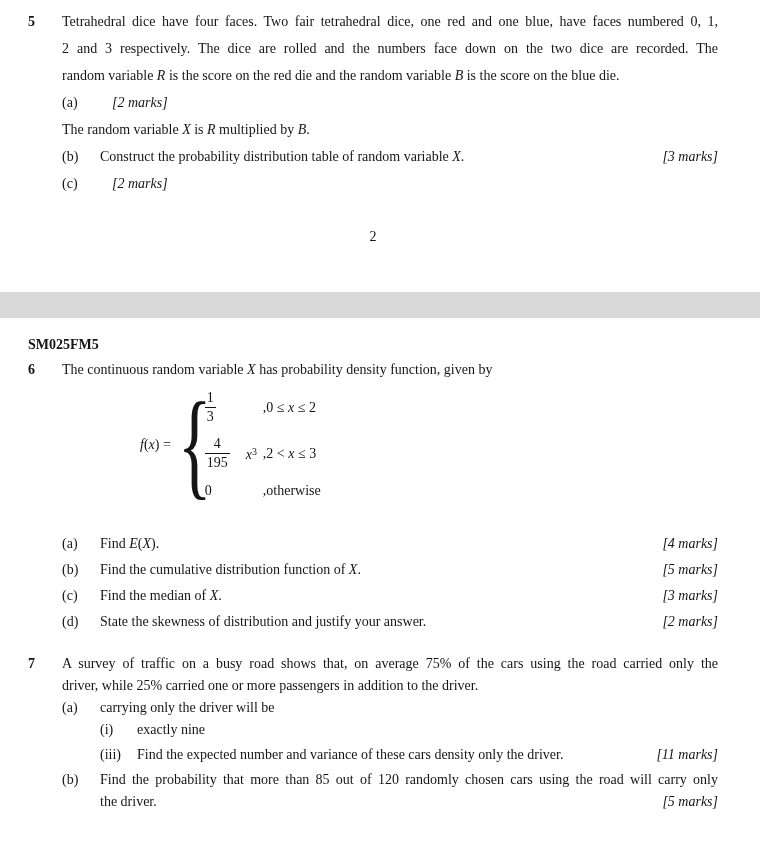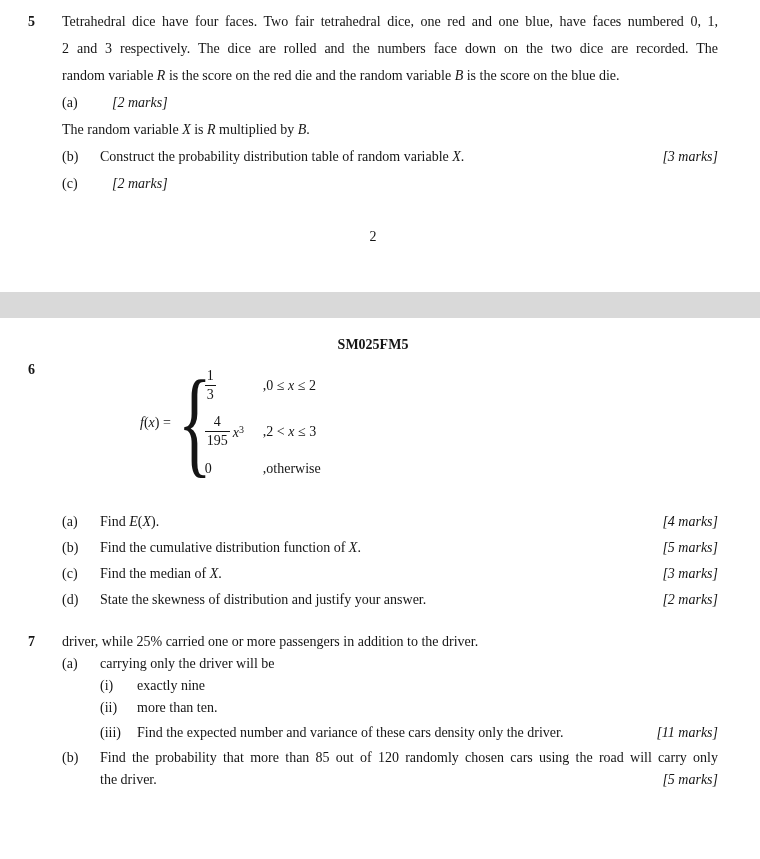--- a/index.html
+++ b/index.html
@@ -24,34 +24,34 @@
 
   .item { display: flex; align-items: baseline; }
   .ilabel { width: 38px; flex: none; }
   .itext { flex: 1; min-width: 0; }
   .marks { margin-left: 12px; font-style: italic; white-space: nowrap; }
   .it { font-style: italic; }
   .sup { font-size: 10px; vertical-align: 4px; }
 
   .pagenum { text-align: center; margin-top: 26px; }
 
-  .hdr { display: flex; justify-content: center; font-weight: bold; line-height: 20px; }
+  .hdr { display: flex; justify-content: flex-start; font-weight: bold; line-height: 20px; }
   .q6row { margin-top: 4px; }
 
   .func { display: flex; align-items: center; margin: 8px 0 0 78px; line-height: 20px; }
   .flhs { margin-right: 0; white-space: nowrap; }
   .brace { font-size: 118px; line-height: 112px; display: inline-block; transform: scaleX(0.6); width: 34px; text-align: center; flex: none; font-weight: 400; }
   .frows { display: flex; flex-direction: column; }
   .frow { display: flex; align-items: center; }
   .frow + .frow { margin-top: 9px; }
   .fval { min-width: 58px; display: flex; align-items: center; }
   .frac { display: inline-block; text-align: center; }
   .fnum, .fden { display: block; padding: 0 2px; line-height: 18px; }
   .fden { border-top: 1px solid #151515; }
-  .fafter { margin-left: 3px; }
+  .fafter { margin-left: 16px; }
 
   .q6items { margin-top: 32px; }
   .q6items .item { margin-top: 4px; }
 
   .q7 { margin-top: 20px; }
   .subitem { display: flex; margin-left: 38px; align-items: baseline; }
   .slabel { width: 37px; flex: none; }
   .sub3 { margin-top: 3px; }
   .itemb { position: relative; margin-top: 3px; }
   .marksabs { position: absolute; right: 0; bottom: 0; font-style: italic; white-space: nowrap; }
@@ -91,20 +91,21 @@
 
 <div class="page page2">
   <div class="hdr">
     <span>SM025</span>
     <span>FM5</span>
   </div>
 
   <div class="qrow q6row">
     <div class="qnum">6</div>
     <div class="qbody">
+      <div><span>The continuous random variable </span><span class="it">X</span><span> has probability density function, given by</span></div>
 
       <div class="func">
         <span class="flhs"><span class="it">f</span><span>(</span><span class="it">x</span><span>) = </span></span>
         <span class="brace">{</span>
         <div class="frows">
           <div class="frow">
             <span class="fval">
               <span class="frac">
                 <span class="fnum">1</span>
                 <span class="fden">3</span>
@@ -153,35 +154,32 @@
           <span class="marks">[2 marks]</span>
         </div>
       </div>
     </div>
   </div>
 
   <div class="qrow q7">
     <div class="qnum">7</div>
     <div class="qbody">
       <div>
+        <div class="jline"><span>A survey of traffic on a busy road shows that, on average 75% of the cars using the road carried only the</span></div>
         <div><span>driver, while 25% carried one or more passengers in addition to the driver.</span></div>
       </div>
       <div class="item">
         <span class="ilabel">(a)</span>
         <span class="itext">
           <span style="display:block"><span>carrying only the driver will be</span></span>
         </span>
       </div>
       <div class="subitem">
         <span class="slabel">(i)</span>
         <span class="itext"><span>exactly nine</span></span>
-      </div>
-      <div class="subitem">
-        <span class="slabel">(ii)</span>
-        <span class="itext"><span>more than ten.</span></span>
       </div>
       <div class="subitem sub3">
         <span class="slabel">(iii)</span>
         <span class="itext"><span>Find the expected number and variance of these cars density only the driver.</span></span>
         <span class="marks">[11 marks]</span>
       </div>
       <div class="item itemb">
         <span class="ilabel">(b)</span>
         <span class="itext">
           <span style="display:block" class="jline"><span>Find the probability that more than 85 out of 120 randomly chosen cars using the road will carry only</span></span>

